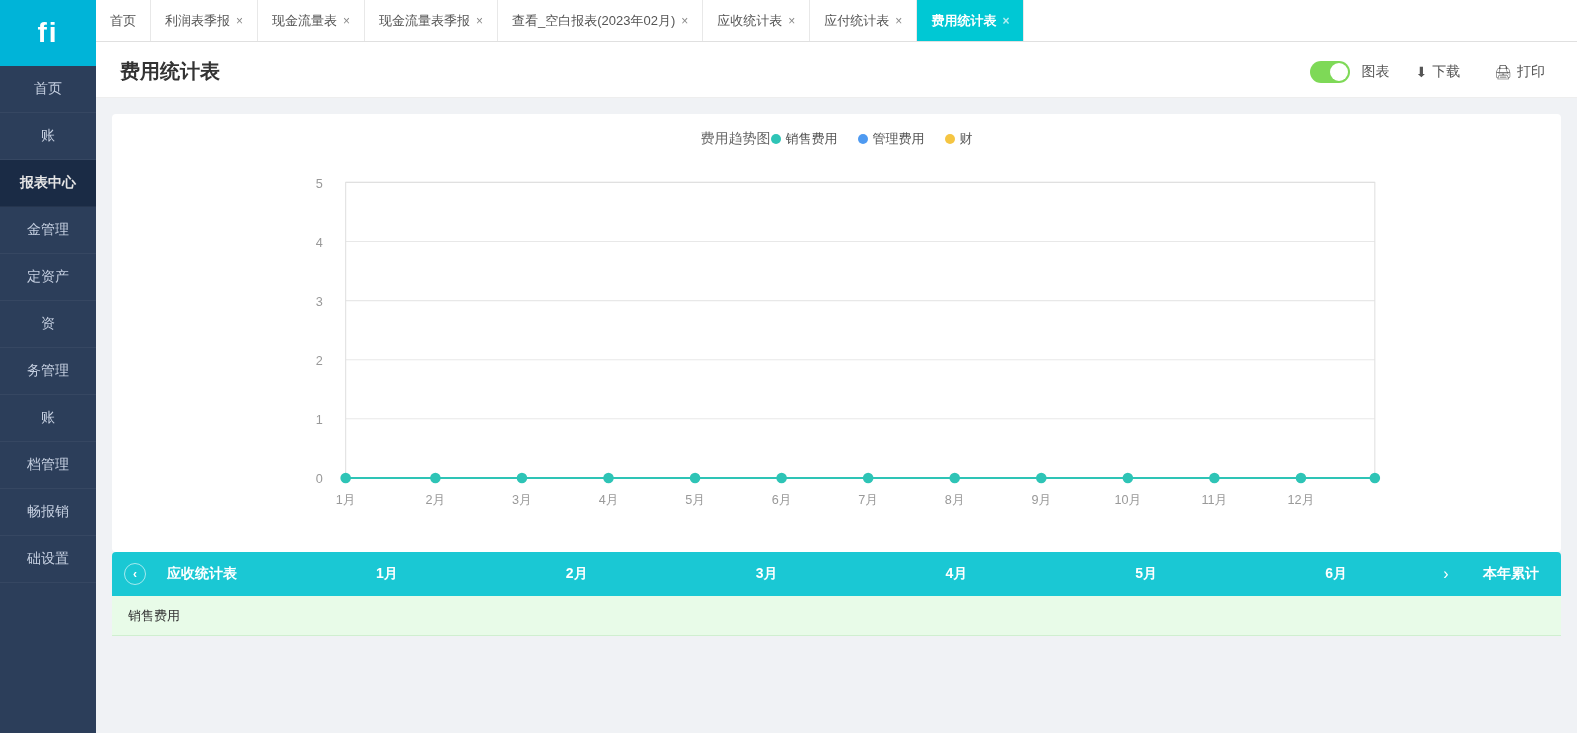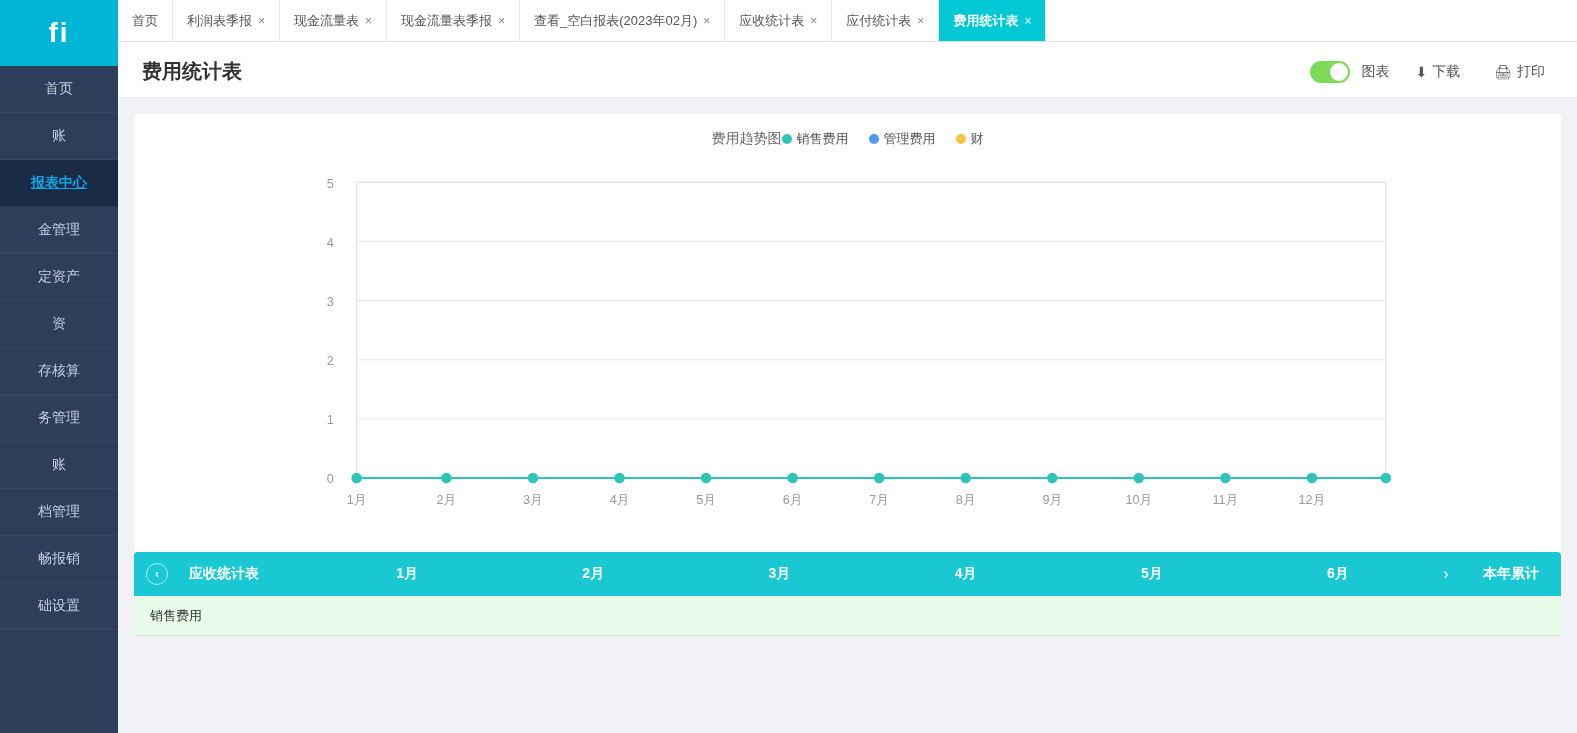--- a/index.html
+++ b/index.html
@@ -1,20 +1,20 @@
 <!DOCTYPE html>
 <html><head>
   <meta charset="utf-8">
   <style>
     * { box-sizing: border-box; margin: 0; padding: 0; }
     body { font-family: 'Microsoft YaHei', Arial, sans-serif; background: #f0f2f5; display: flex; height: 733px; overflow: hidden; }
 
     
     .sidebar {
-      width: 118px;
+      width: 96px;
       background: #2c3e5a;
       display: flex;
       flex-direction: column;
       flex-shrink: 0;
       height: 100%;
       overflow: hidden;
     }
     .sidebar-logo {
       background: #00b4d8;
       height: 66px;
@@ -29,23 +29,22 @@
     .sidebar-item {
       color: #c5cfe0;
       font-size: 14px;
       padding: 14px 0;
       text-align: center;
       cursor: pointer;
       border-bottom: 1px solid rgba(255,255,255,0.05);
     }
     .sidebar-item.active {
       background: #1a2b45;
-      color: #0ea5e9;
+      color: #e5e5e5;
       font-weight: bold;
-      text-decoration: underline;
     }
 
     
     .main {
       flex: 1;
       display: flex;
       flex-direction: column;
       overflow: hidden;
     }
 
@@ -281,21 +280,20 @@
 <body>
 
 <div class="sidebar">
   <div class="sidebar-logo">fi</div>
   <div class="sidebar-item">首页</div>
   <div class="sidebar-item">账</div>
   <div class="sidebar-item active">报表中心</div>
   <div class="sidebar-item">金管理</div>
   <div class="sidebar-item">定资产</div>
   <div class="sidebar-item">资</div>
-  <div class="sidebar-item">存核算</div>
   <div class="sidebar-item">务管理</div>
   <div class="sidebar-item">账</div>
   <div class="sidebar-item">档管理</div>
   <div class="sidebar-item">畅报销</div>
   <div class="sidebar-item">础设置</div>
 </div>
 
 <div class="main">
 
   <div class="tab-bar">

